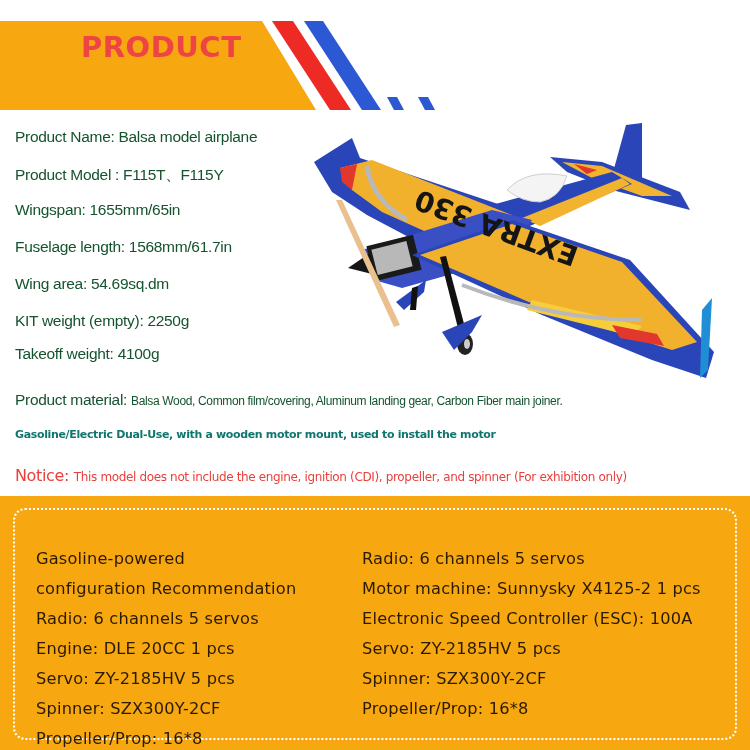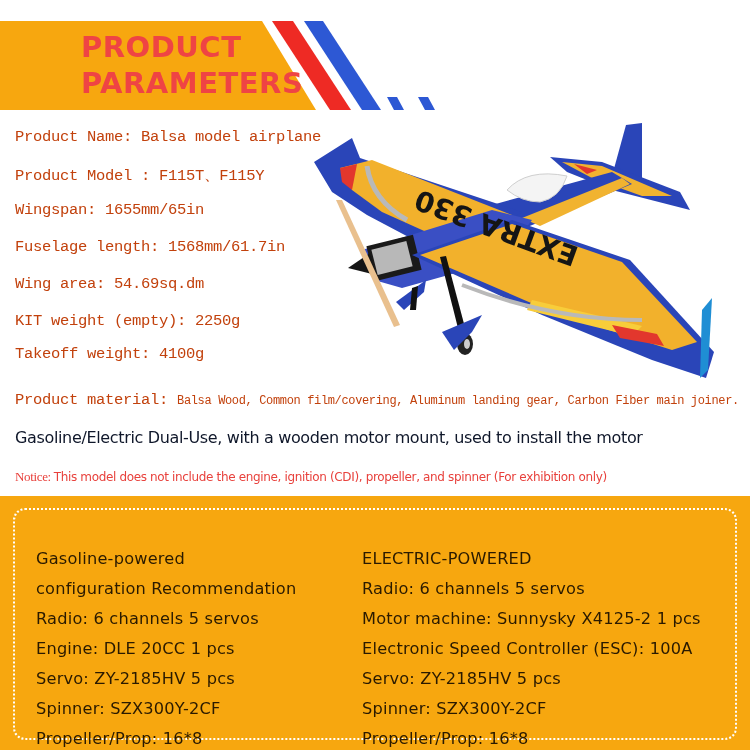--- a/index.html
+++ b/index.html
@@ -9,29 +9,29 @@
   .banner { position: absolute; left: 0; top: 0; width: 460px; height: 120px; }
   .banner svg { position: absolute; left: 0; top: 0; }
   .banner-title {
     position: absolute; left: 37px; top: 29px;
     font-family: "DejaVu Sans", sans-serif; font-weight: bold;
     color: #ef4444; font-size: 29px; line-height: 36px; letter-spacing: 0.5px; margin-left: 44px;
   }
 
   .spec-line {
     position: absolute; left: 15px;
-    font-size: 15.5px; color: #c2410c; white-space: nowrap;
-    font-family: Liberation Mono, monospace; letter-spacing: -0.3px;
+    font-size: 15.5px; color: #14532d; white-space: nowrap;
+    font-family: Liberation Sans, sans-serif; letter-spacing: -0.3px;
   }
   .spec-line .label { }
   .material-line { top: 391px; font-size: 15.5px; }
   .material-line .value { font-size: 12px; letter-spacing: -0.35px; }
-  .dual-use { position: absolute; left: 15px; top: 428px; font-size: 16px; letter-spacing: -0.35px; color: #0f172a; white-space: nowrap; }
+  .dual-use { position: absolute; left: 15px; top: 428px; font-size: 11px; letter-spacing: -0.35px; color: #0f766e; white-space: nowrap; font-weight: bold; }
   .notice { position: absolute; left: 15px; top: 466px; color: #e8413c; white-space: nowrap; letter-spacing: -0.35px; }
-  .notice .n-label { font-size: 13px; font-family: Liberation Serif, serif; }
+  .notice .n-label { font-size: 16px; }
   .notice .n-text { font-size: 12px; }
 
   .airplane { position: absolute; left: 312px; top: 120px; width: 438px; height: 270px; }
 
   .config-box { position: absolute; left: 0; top: 496px; width: 750px; height: 254px; background: #f7a70f; }
   .config-border {
     position: absolute; left: 13px; top: 12px; width: 724px; height: 232px;
     border: 2px dotted #ffffff; border-radius: 12px;
   }
   .config-col { position: absolute; top: 20px; font-size: 16.2px; color: #2a1a00; font-family: "DejaVu Sans", sans-serif; letter-spacing: 0.2px; margin-top: 28px; }
@@ -45,21 +45,20 @@
 <div class="banner">
   <svg width="460" height="120" viewBox="0 0 460 120">
     <polygon points="0,21 262,21 316,110 0,110" fill="#f7a70f"></polygon>
     <polygon points="272,21 293,21 351,110 330,110" fill="#ee2a24"></polygon>
     <polygon points="304,21 323,21 381,110 362,110" fill="#2d58d4"></polygon>
     <polygon points="387,97 397,97 404,110 394,110" fill="#2d58d4"></polygon>
     <polygon points="418,97 428,97 435,110 425,110" fill="#2d58d4"></polygon>
   </svg>
   <div class="banner-title">
     <div>PRODUCT</div>
-    <div>PARAMETERS</div>
   </div>
 </div>
 
 <div class="spec-line" style="top:128px">
   <span>Product Name: </span><span>Balsa model airplane</span>
 </div>
 <div class="spec-line" style="top:165px">
   <span>Product Model : </span><span>F115T、F115Y</span>
 </div>
 <div class="spec-line" style="top:201px">
@@ -142,21 +141,20 @@
     <div>Gasoline-powered</div>
     <div>configuration Recommendation</div>
     <div>Radio: 6 channels 5 servos</div>
     <div>Engine: DLE 20CC 1 pcs</div>
     <div>Servo: ZY-2185HV 5 pcs</div>
     <div>Spinner: SZX300Y-2CF</div>
     <div>Propeller/Prop: 16*8</div>
   </div>
 
   <div class="config-col right">
-    <div>ELECTRIC-POWERED</div>
     <div>Radio: 6 channels 5 servos</div>
     <div>Motor machine: Sunnysky X4125-2 1 pcs</div>
     <div>Electronic Speed Controller (ESC): 100A</div>
     <div>Servo: ZY-2185HV 5 pcs</div>
     <div>Spinner: SZX300Y-2CF</div>
     <div>Propeller/Prop: 16*8</div>
   </div>
 </div>
 
 </body></html>

